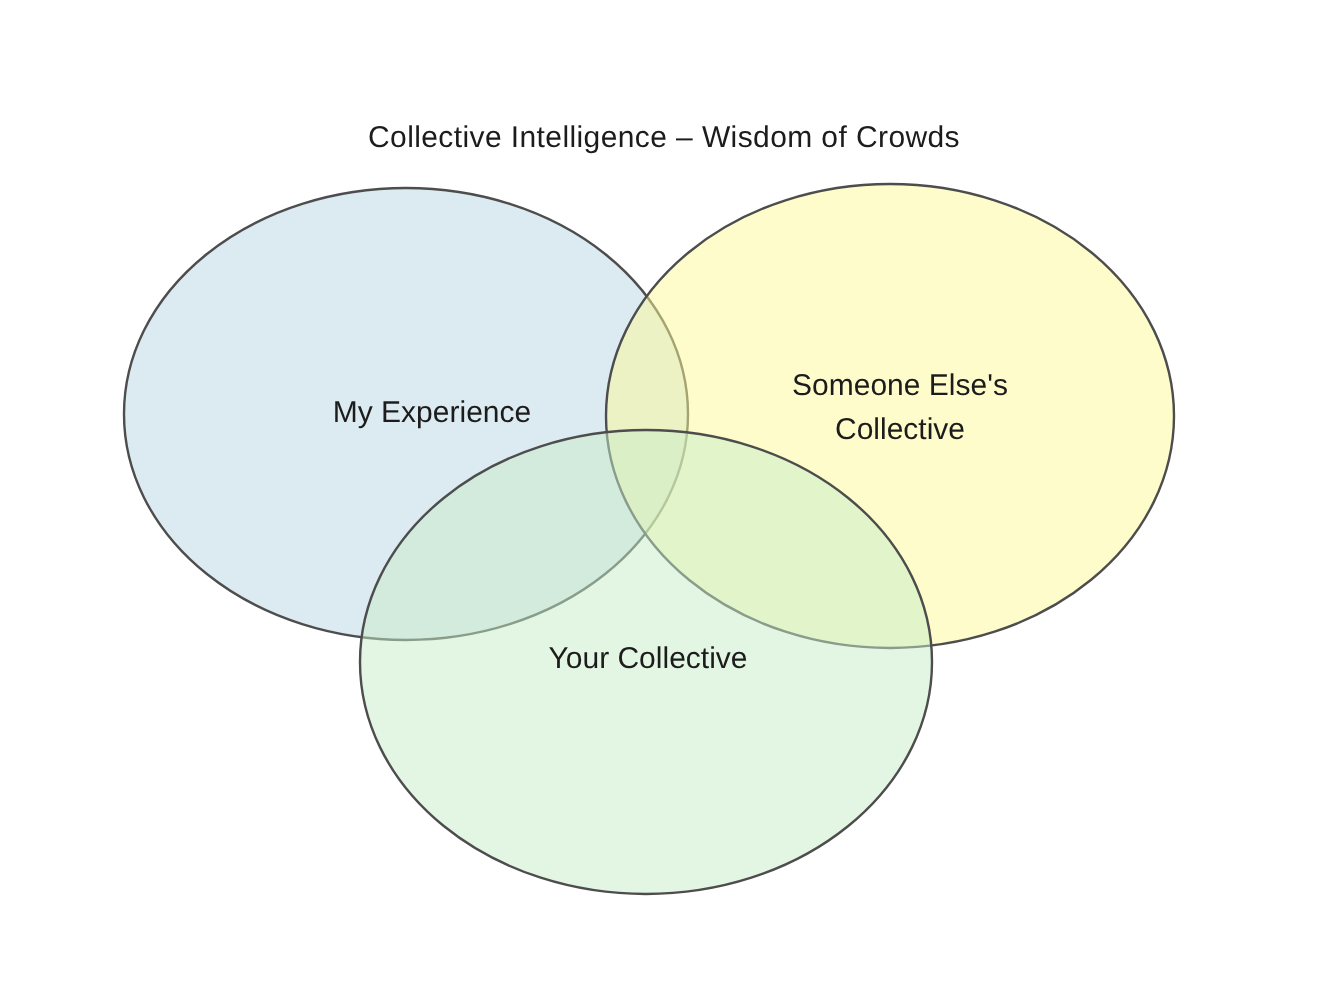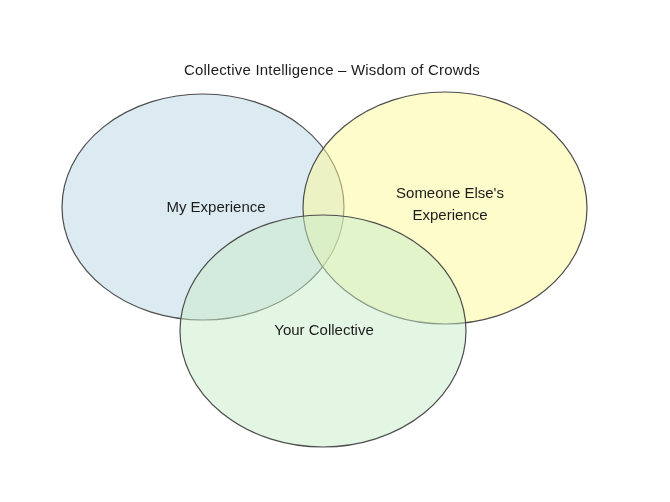--- a/index.html
+++ b/index.html
@@ -49,17 +49,17 @@
     <ellipse class="venn-ellipse" cx="203" cy="207" rx="141" ry="113" fill="#b9d7e3" stroke="#4d4d4d"></ellipse>
     <ellipse class="venn-ellipse" cx="445" cy="208" rx="142" ry="116" fill="#fbf995" stroke="#4d4d4d"></ellipse>
     <ellipse class="venn-ellipse" cx="323" cy="331" rx="143" ry="116" fill="#c7ebc7" stroke="#4d4d4d"></ellipse>
   </svg>
 
   <div class="diagram-title" style="left: 332px; top: 69px;">Collective Intelligence – Wisdom of Crowds</div>
 
   <div class="set-label" style="left: 216px; top: 207px;">My Experience</div>
 
   <div class="set-label" style="left: 450px; top: 204px;">Someone Else's
-Experience</div>
+Collective</div>
 
   <div class="set-label" style="left: 324px; top: 330px;">Your Collective</div>
 
 </div>
 
 </body></html>

